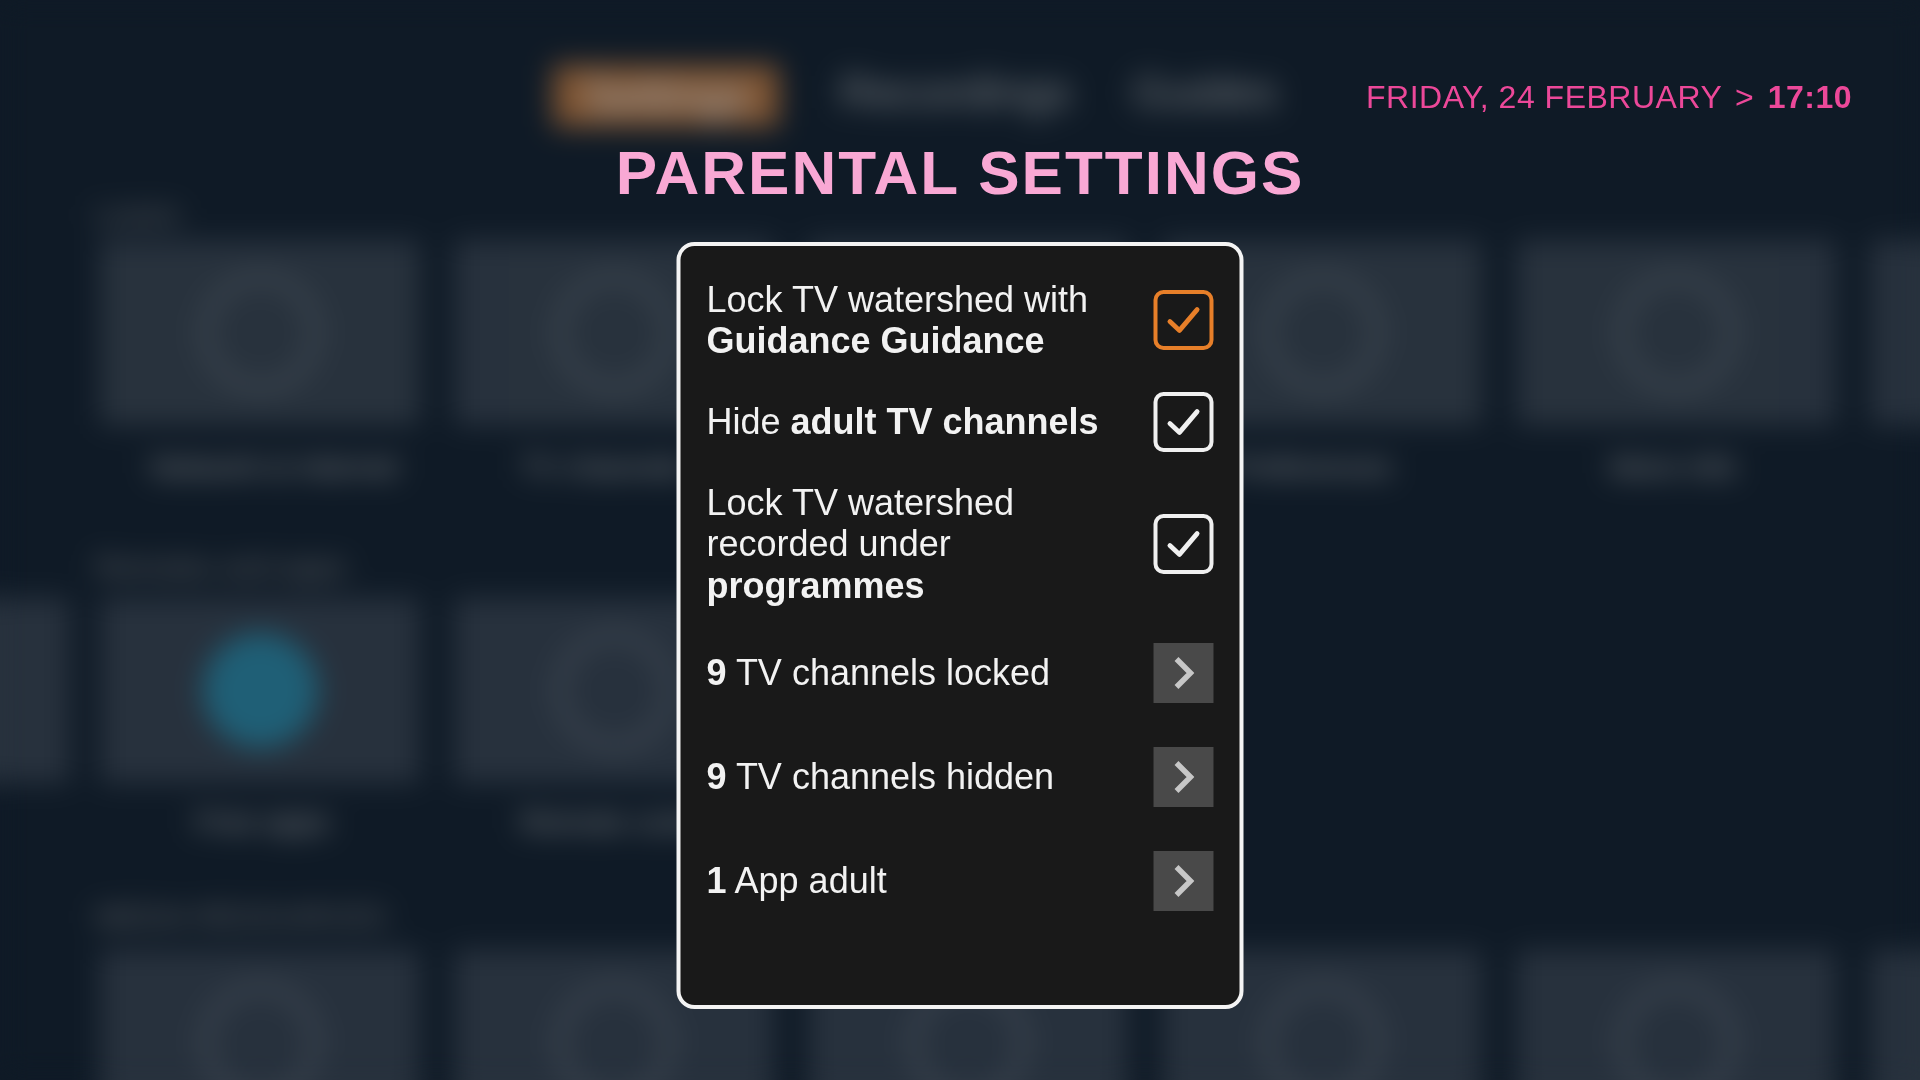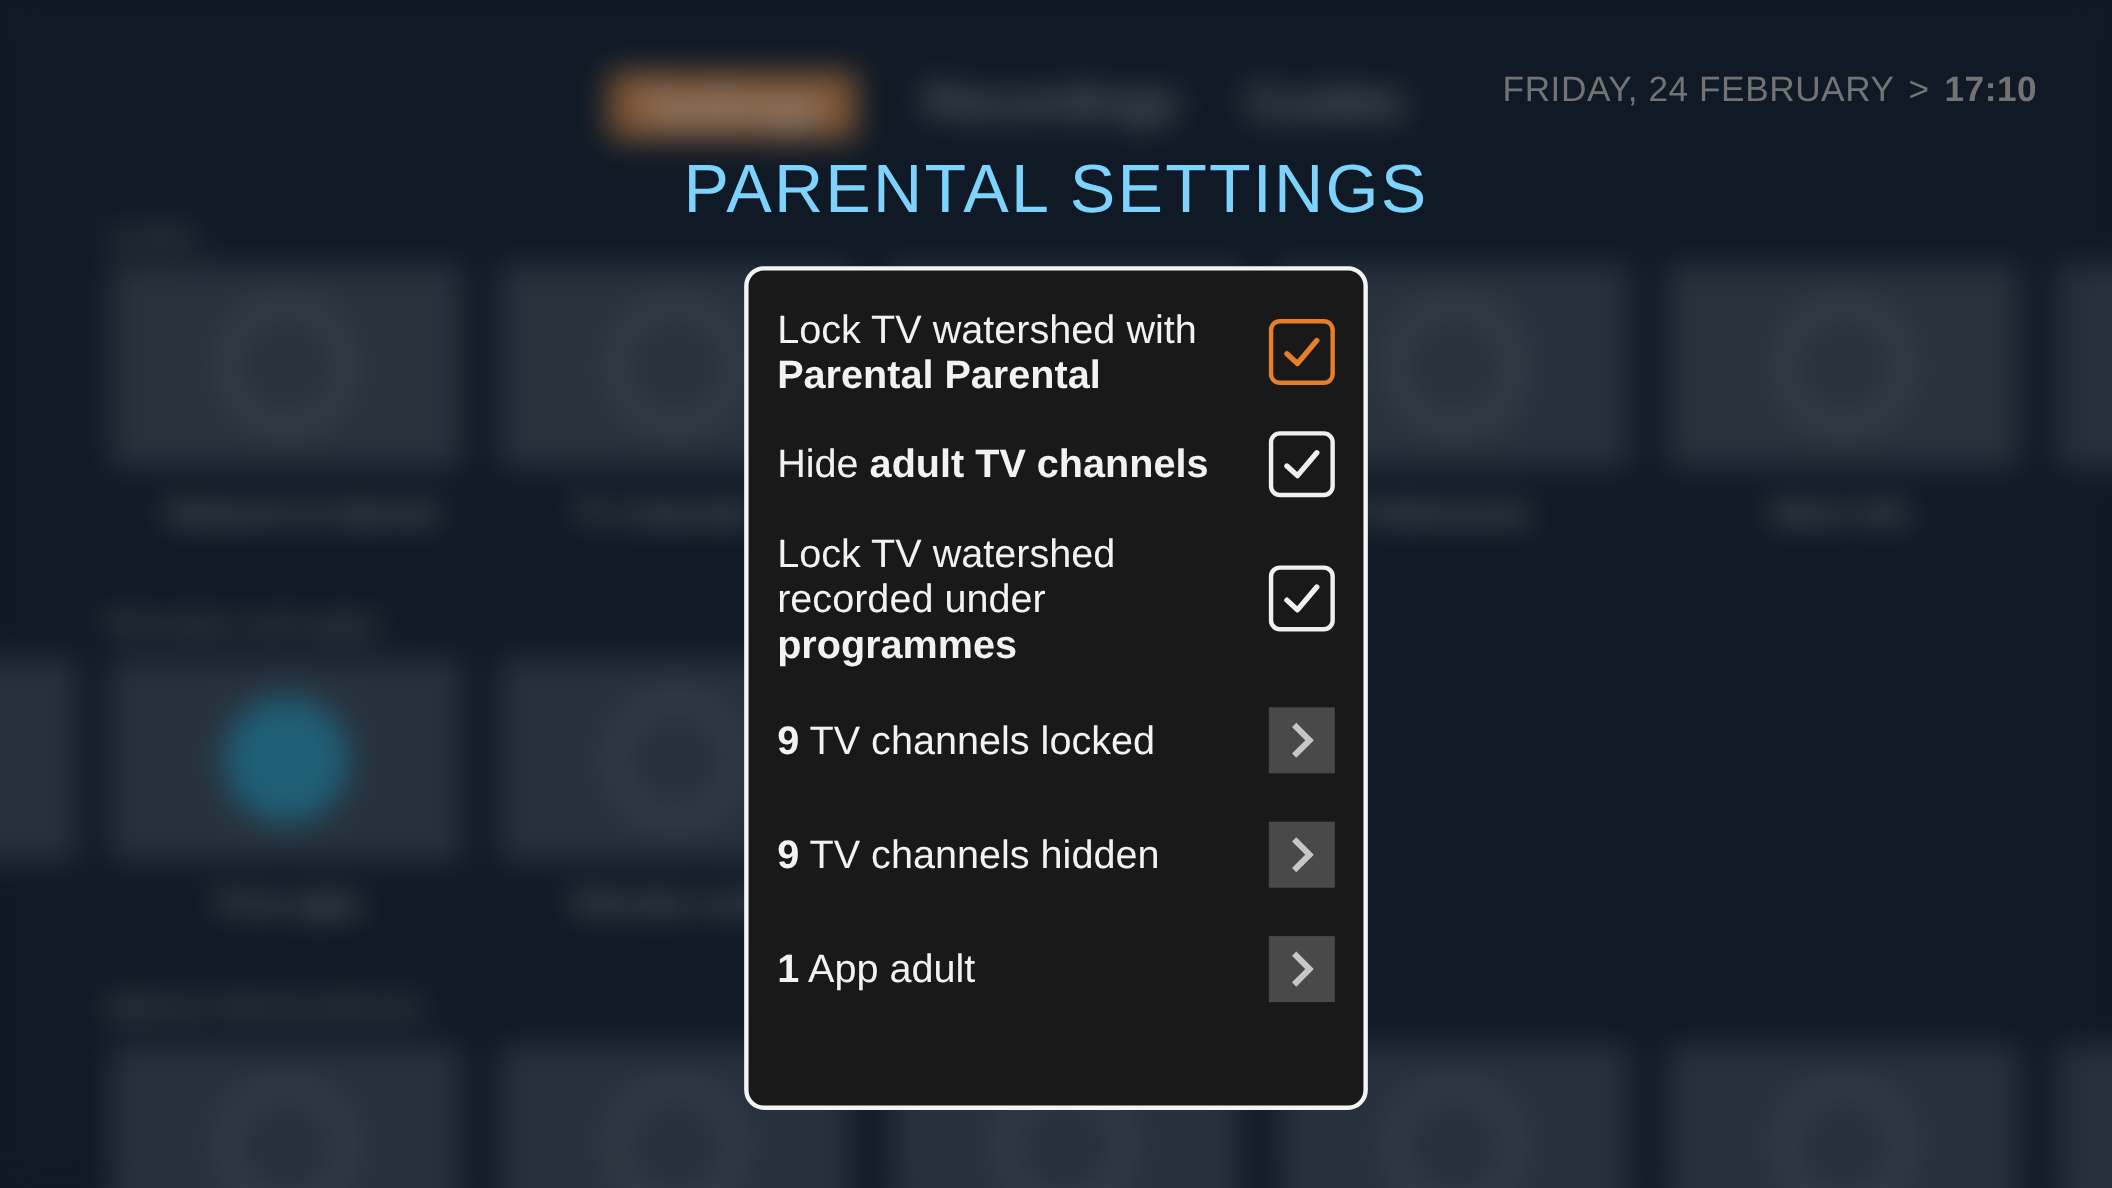--- a/index.html
+++ b/index.html
@@ -78,39 +78,39 @@
     
     
     .overlay {
       position: absolute;
       inset: 0;
       z-index: 10;
     }
     
     .datetime {
       position: absolute;
-      top: 63px;
+      top: 79px;
       right: 68px;
       font-size: 32px;
       font-weight: 400;
-      color: #737373;
+      color: #ec4899;
       letter-spacing: 0.5px;
     }
     .datetime .sep { margin: 0 4px; }
     .datetime .time { font-weight: 700; }
     
     .title {
       position: absolute;
       top: 137px;
       left: 50%;
       transform: translateX(-50%);
       font-size: 62px;
-      font-weight: 400;
+      font-weight: 700;
       letter-spacing: 2px;
-      color: #7dd3fc;
+      color: #f9a8d4;
     }
     
     .panel {
       position: absolute;
       top: 242px;
       left: 50%;
       transform: translateX(-50%);
       width: 567px;
       height: 767px;
       background: #191919;
@@ -264,21 +264,21 @@
     <span class="sep">&gt;</span>
     <span class="time">17:10</span>
   </div>
 
   <h1 class="title">PARENTAL SETTINGS</h1>
 
   <div class="panel">
 
     <div class="row">
       <div class="row-label">
-        <span>Lock TV watershed with </span><span class="bold">Parental Parental</span>
+        <span>Lock TV watershed with </span><span class="bold">Guidance Guidance</span>
       </div>
       <div class="checkbox highlighted">
         <svg viewBox="0 0 50 50">
             <path d="M8 27 L20 38 L42 12"></path>
           </svg>
       </div>
     </div>
 
     <div class="row tight">
       <div class="row-label">

